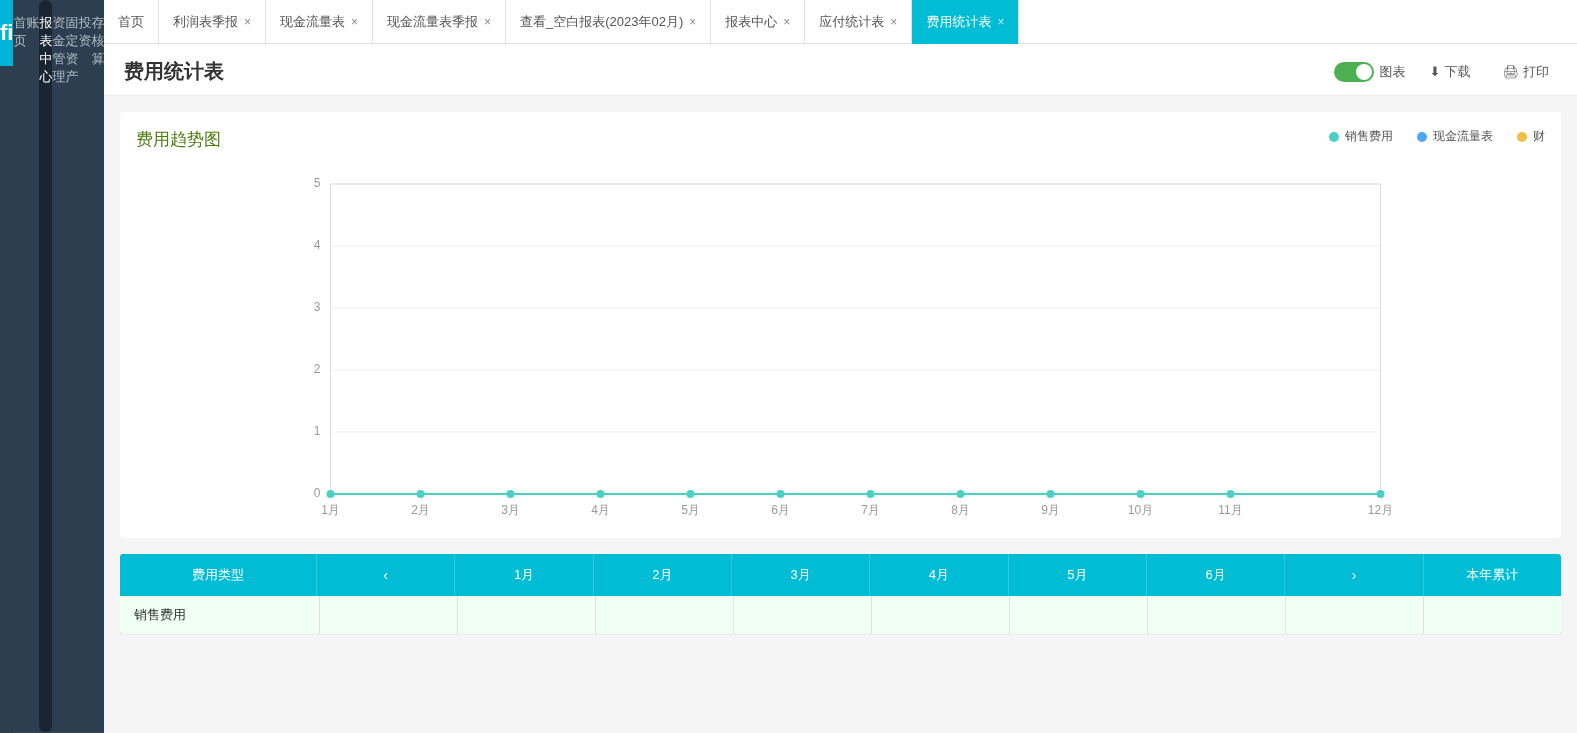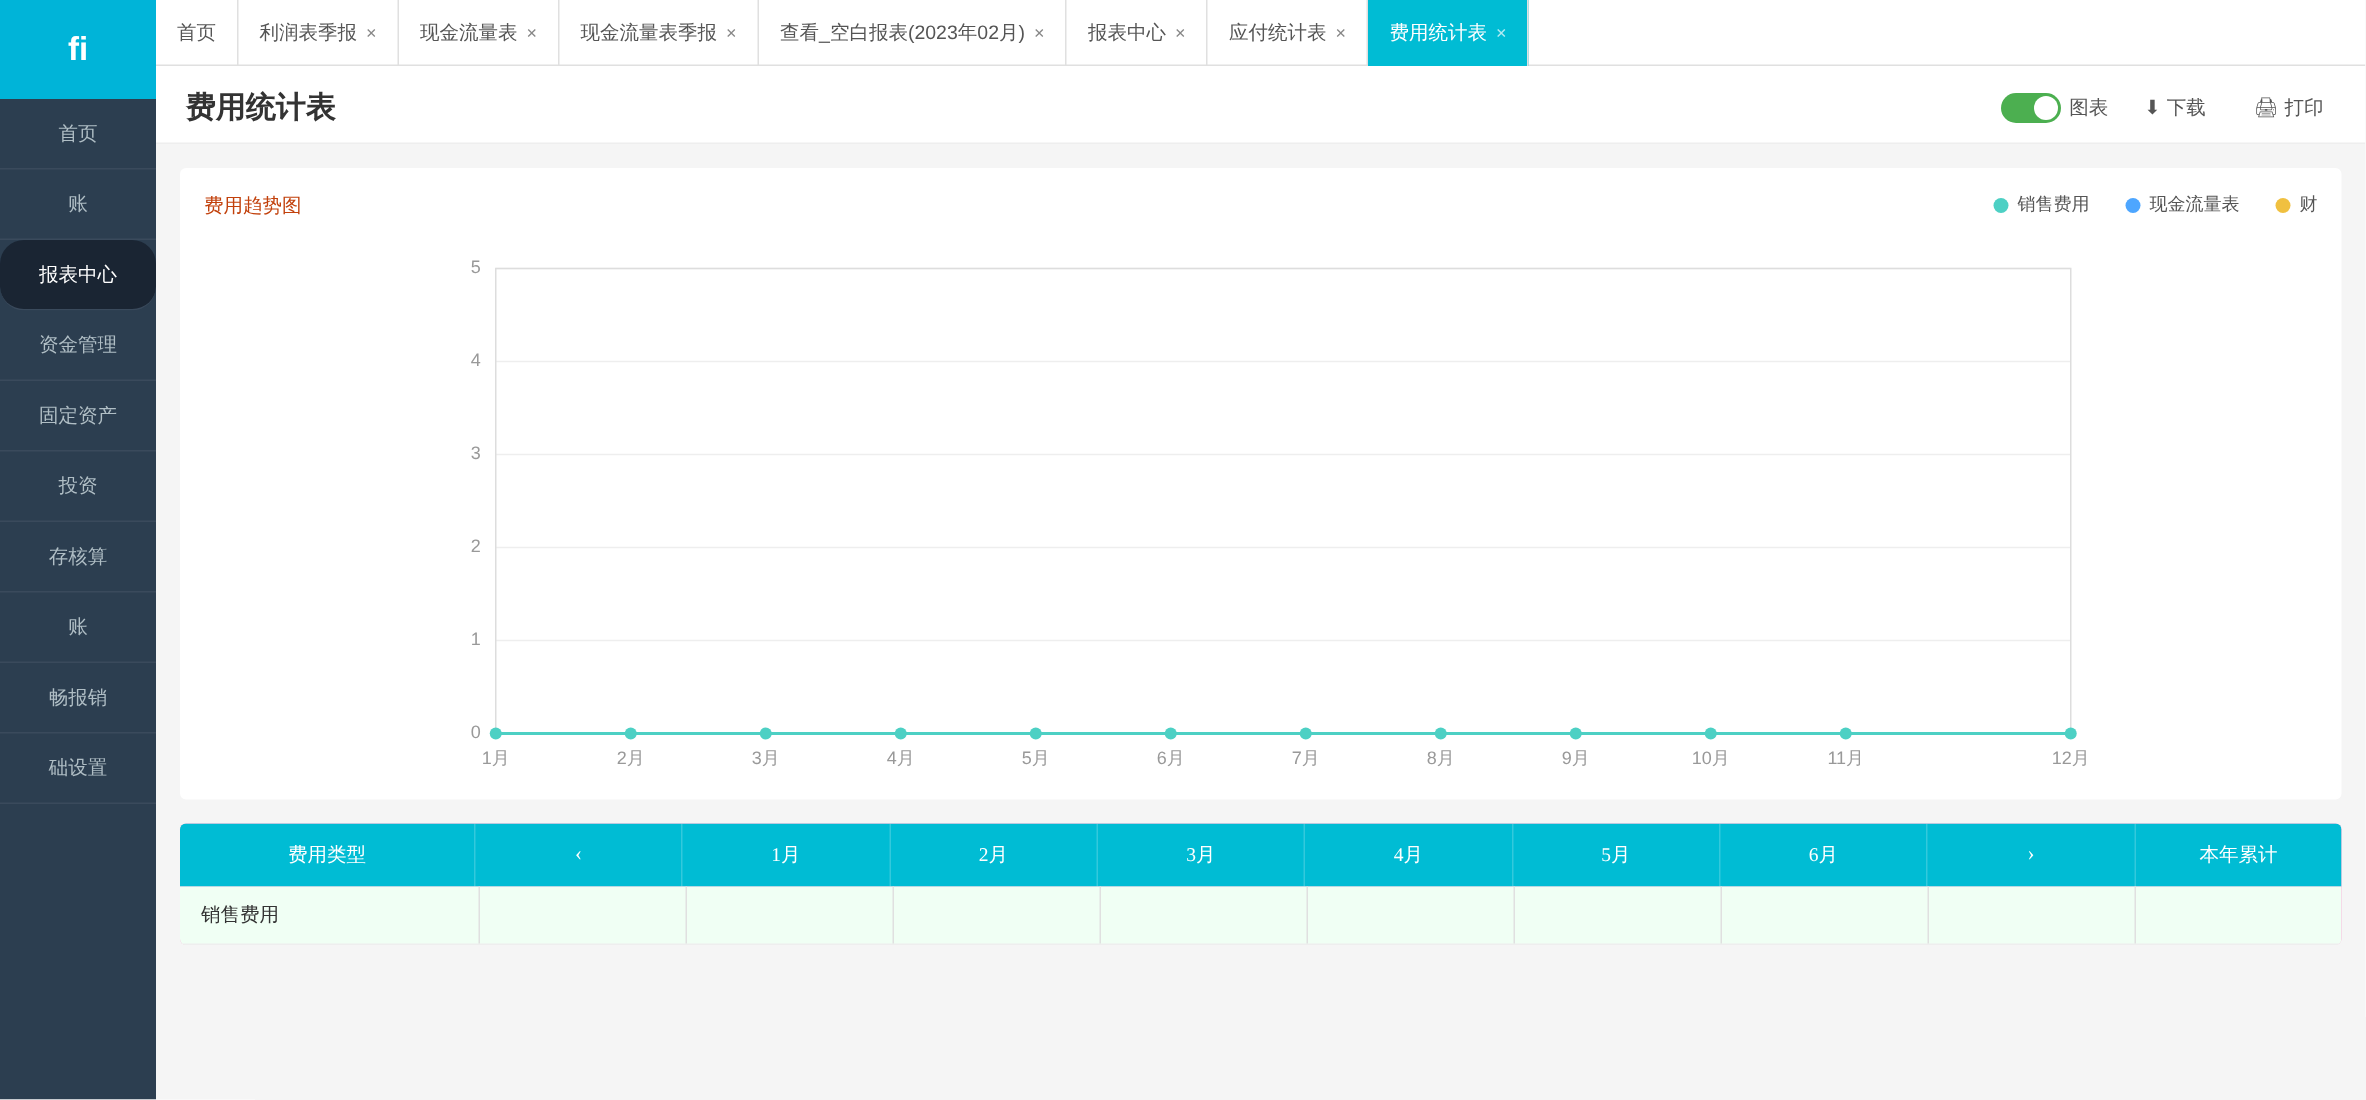--- a/index.html
+++ b/index.html
@@ -4,21 +4,21 @@
   <style>
     * { box-sizing: border-box; margin: 0; padding: 0; }
     body { font-family: 'Microsoft YaHei', Arial, sans-serif; display: flex; height: 733px; overflow: hidden; background: #f5f5f5; font-size: 13px; }
 
     
     .sidebar {
       width: 104px;
       background: #2c3e50;
       color: #ccc;
       display: flex;
-      flex-direction: column;
+      flex-direction: row;
       height: 100%;
       flex-shrink: 0;
     }
     .sidebar-logo {
       background: #00b4d8;
       color: #fff;
       font-size: 22px;
       font-weight: bold;
       padding: 16px 0;
       text-align: center;
@@ -143,22 +143,22 @@
     }
 
     
     .chart-card {
       background: #fff;
       border-radius: 4px;
       padding: 16px;
       margin-bottom: 16px;
     }
     .chart-title {
-      font-size: 13px;
-      color: #c2410c;
+      font-size: 17px;
+      color: #4d7c0f;
       margin-bottom: 8px;
     }
     .chart-legend {
       display: flex;
       gap: 24px;
       justify-content: flex-end;
       margin-bottom: 8px;
     }
     .legend-item {
       display: flex;
@@ -173,24 +173,23 @@
       border-radius: 50%;
     }
 
     
     .chart-svg-container {
       width: 100%;
     }
 
     
     .table-section {
-      background: #f9a8d4;
+      background: #22c55e;
       border-radius: 4px;
       overflow: hidden;
-      font-family: Liberation Serif, serif;
     }
     .table-header-row {
       background: #00bcd4;
       display: flex;
       color: #fff;
       font-size: 13px;
     }
     .table-header-cell {
       padding: 12px 10px;
       flex: 1;

